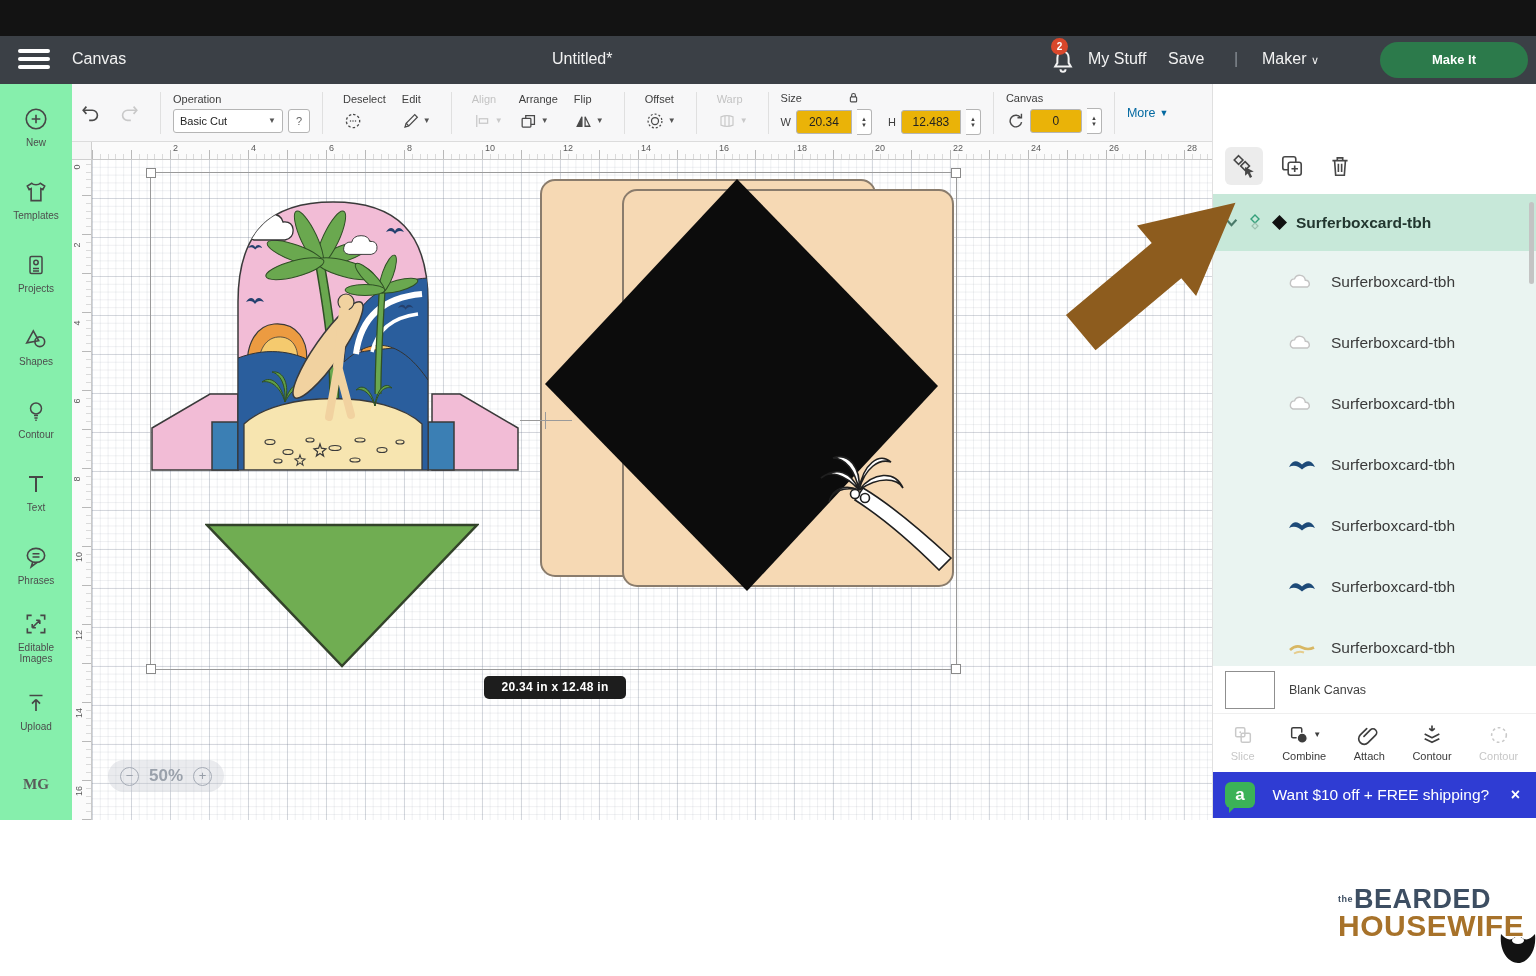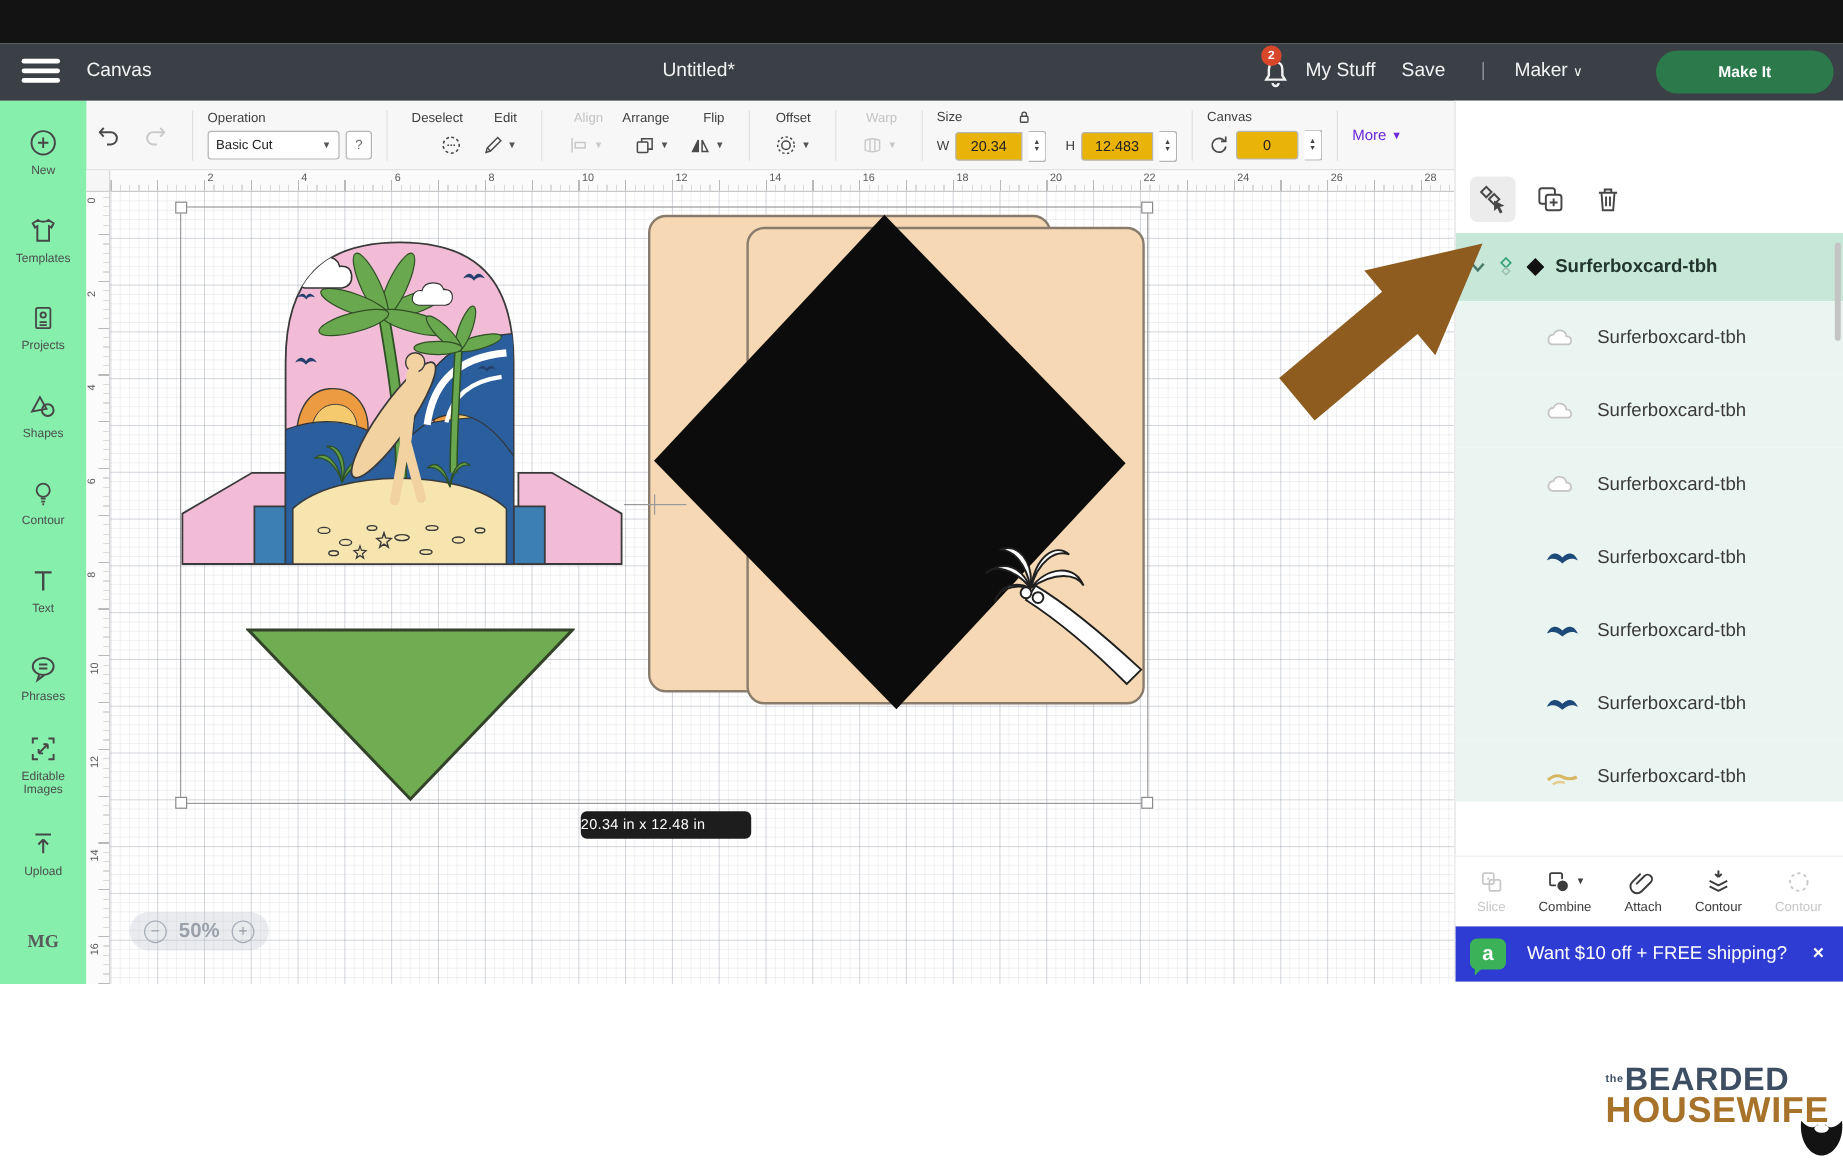--- a/index.html
+++ b/index.html
@@ -19,37 +19,37 @@
   #bell-badge{left:1051px;top:2px;width:17px;height:17px;background:#d9472b;border-radius:50%;
      font-size:10px;color:#fff;text-align:center;line-height:17px;font-weight:bold}
   #make-it{left:1380px;top:42px;width:148px;height:36px;background:#2c7a4b;border-radius:18px;
      color:#fff;font-size:13px;font-weight:bold;text-align:center;line-height:36px;cursor:pointer}
   .navdiv{color:#8a9097}
 
   
   #toolbar{left:72px;top:84px;width:1464px;height:58px;background:#f7f7f8;border-bottom:1px solid #dcdcdc;
      display:flex;align-items:center;box-sizing:border-box}
   .tb-sep{width:1px;height:42px;background:#e0e0e0;margin:0 12px;flex:0 0 auto}
-  .tbi{display:flex;flex-direction:column;align-items:flex-end;gap:5px;font-size:11px;color:#3d3d3d;flex:0 0 auto;padding:0 8px;cursor:pointer}
+  .tbi{display:flex;flex-direction:column;align-items:flex-start;gap:5px;font-size:11px;color:#3d3d3d;flex:0 0 auto;padding:0 8px;cursor:pointer}
   .tbi .ic{height:22px;display:flex;align-items:center;gap:3px}
   .tbi.off{color:#c3c3c3}
   .caret{font-size:8px;color:#555;line-height:8px}
   .off .caret{color:#c9c9c9}
   .opgroup{display:flex;flex-direction:column;gap:4px;font-size:11px;color:#3d3d3d;flex:0 0 auto}
   .oprow{display:flex;align-items:center;gap:5px}
   .selectbox{width:96px;height:22px;border:1px solid #b5b5b5;border-radius:3px;background:#fff;
      display:flex;align-items:center;justify-content:space-between;padding:0 6px;font-size:11px;color:#222;cursor:pointer}
   .helpbox{width:20px;height:22px;border:1px solid #b5b5b5;border-radius:3px;background:#fff;
      font-size:11px;color:#666;display:flex;align-items:center;justify-content:center;cursor:pointer}
   .numbox{height:22px;border:1px solid #b5b5b5;border-radius:3px 0 0 3px;background:#eab308;
      display:flex;align-items:center;justify-content:center;font-size:12px;color:#222;padding:0 3px}
   .stepper{width:14px;height:24px;border:1px solid #b5b5b5;border-left:none;border-radius:0 3px 3px 0;background:#fff;
      display:flex;flex-direction:column;align-items:center;justify-content:center;font-size:6px;color:#444;line-height:6px;cursor:pointer}
   .dimlabel{font-size:11px;color:#3d3d3d}
-  .morelbl{display:flex;align-items:center;gap:4px;font-size:12.5px;color:#6d28d9;cursor:pointer}
+  .morelbl{display:flex;align-items:center;gap:4px;font-size:12.5px;color:#0369a1;cursor:pointer}
 
   
   #sidebar{left:0;top:84px;width:72px;height:736px;background:#86efac;display:flex;flex-direction:column;padding-top:6px;box-sizing:border-box}
   .sb-item{height:73px;display:flex;flex-direction:column;align-items:center;justify-content:center;gap:5px;
      font-size:10px;color:#4d4d4d;text-align:center;cursor:pointer;line-height:11px}
   .sb-item .lbl{width:62px}
 
   
   #ruler-corner{left:72px;top:142px;width:20px;height:18px;background:#f6f6f6;border-right:1px solid #cfcfcf;border-bottom:1px solid #cfcfcf;box-sizing:border-box}
   #hruler{left:92px;top:142px;width:1120px;height:18px;background:#fbfbfb;border-bottom:1px solid #c9c9c9;box-sizing:border-box;
@@ -63,21 +63,21 @@
   .rnum{position:absolute;font-size:9px;color:#5a5a5a}
   #canvas{left:92px;top:160px;width:1120px;height:660px;background:#fff;overflow:hidden;
      background-image:linear-gradient(90deg,rgba(96,108,130,.20) 1px,transparent 1px),
                       linear-gradient(0deg,rgba(96,108,130,.20) 1px,transparent 1px),
                       linear-gradient(90deg,rgba(96,108,130,.10) 1px,transparent 1px),
                       linear-gradient(0deg,rgba(96,108,130,.10) 1px,transparent 1px);
      background-size:39px 39px,39px 39px,7.8px 7.8px,7.8px 7.8px}
   #selection{left:58px;top:12px;width:805px;height:496px;border:1.5px solid #9a9a9a}
   .handle{position:absolute;width:10px;height:10px;background:#fff;border:1.5px solid #8a8a8a;box-sizing:border-box}
   #size-tooltip{left:392px;top:516px;width:142px;height:23px;background:#1d1d1d;border-radius:5px;color:#fff;
-     font-size:12px;font-weight:normal;line-height:23px;letter-spacing:.3px}
+     font-size:12px;font-weight:bold;text-align:center;line-height:23px;letter-spacing:.3px}
   #zoom-pill{left:16px;top:600px;width:116px;height:32px;background:rgba(195,199,205,.35);border-radius:16px;
      display:flex;align-items:center;justify-content:center;gap:10px;color:#979ea8}
   .zoombtn{width:19px;height:19px;border:1.6px solid #a6acb6;border-radius:50%;font-size:13px;line-height:16px;text-align:center;cursor:pointer;box-sizing:border-box}
   #zoom-level{font-size:17px;font-weight:bold;color:#9aa1ab}
   .crossline{position:absolute;background:#9a9a9a}
 
   
   #panel{left:1212px;top:84px;width:324px;height:734px;background:#fff;border-left:1px solid #e0e0e0;box-sizing:border-box}
   #tabs{position:absolute;left:0;top:0;right:0;height:54px;border-bottom:1px solid #e6e6e6;display:flex;align-items:stretch;padding-left:18px;gap:36px}
   .tab{display:flex;align-items:center;font-size:15px;color:#4a4f4f;position:relative;cursor:pointer}
@@ -629,20 +629,24 @@
                 <path d="M3,13 Q9,7.5 15,10.5 T27,10.5" stroke="#d8b763" stroke-width="2.6"></path>
                 <path d="M7,16.5 Q12,13.5 17,15.5" stroke="#e6cd8d" stroke-width="2"></path>
               </svg>
             </span>
             <span class="nm">Surferboxcard-tbh</span>
           </div>
         </div>
     </div>
     <div id="scrollthumb"></div>
 
+    <div id="blank-row">
+      <div id="blank-thumb"></div>
+      <span id="blank-label">Blank Canvas</span>
+    </div>
 
     <div id="actions">
         <div class="act off">
           <span class="ir">
             <svg width="22" height="22" viewBox="0 0 24 24" fill="none" stroke="#c9c9c9" stroke-width="1.6">
               <rect x="4" y="4" width="10" height="10" rx="1.5"></rect>
               <rect x="10" y="10" width="10" height="10" rx="1.5"></rect>
               <circle cx="9" cy="9" r="1" fill="#c9c9c9" stroke="none"></circle>
             </svg>
           </span>

